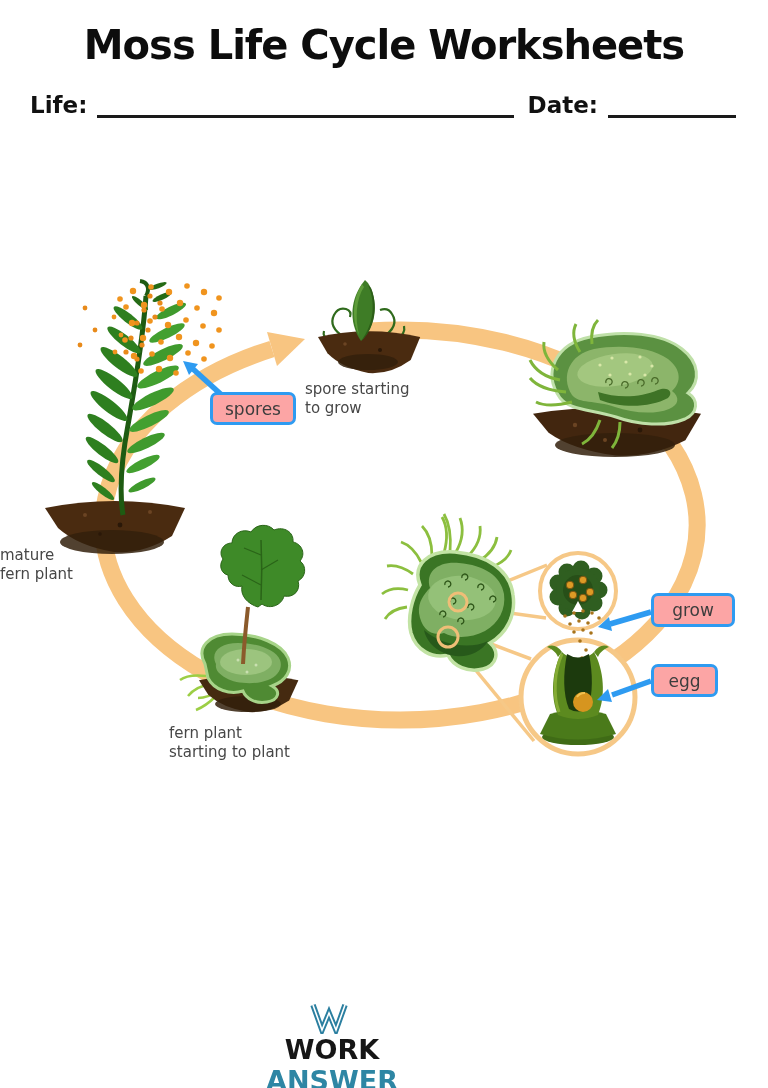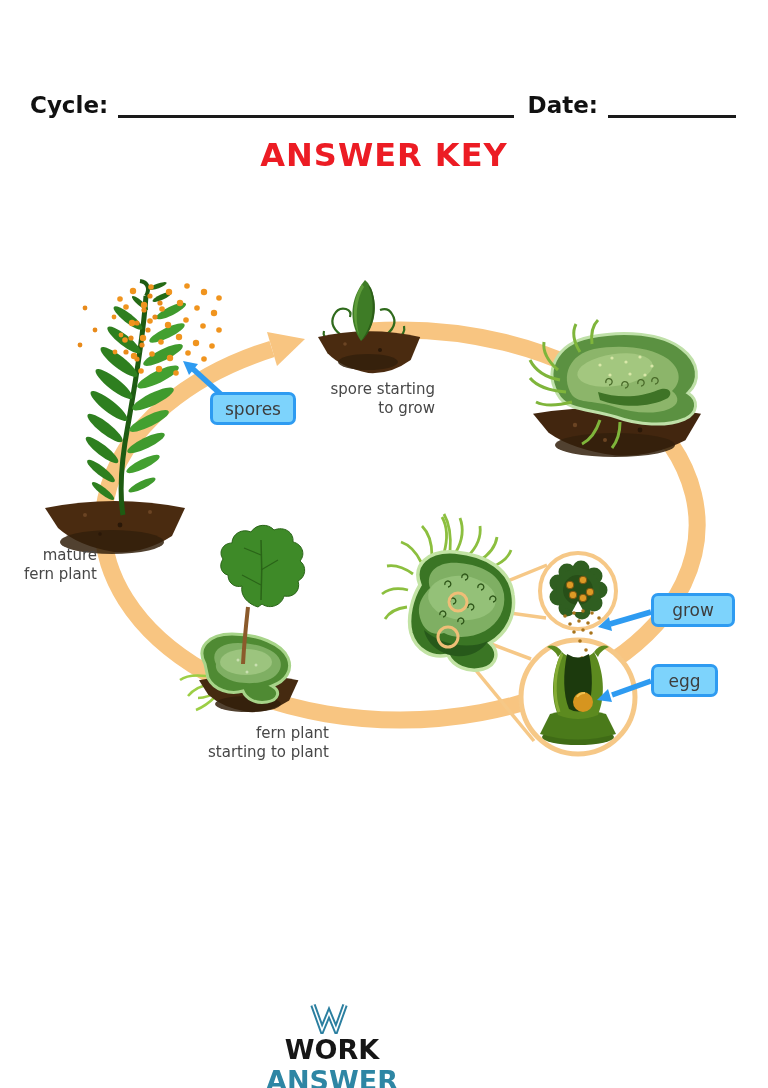--- a/index.html
+++ b/index.html
@@ -8,44 +8,44 @@
   .title{position:absolute;left:0;top:22px;width:768px;text-align:center;margin:0;
          font-size:40px;font-weight:bold;letter-spacing:-1px;color:#0d0d0d;}
   .name-row{position:absolute;left:30px;top:92px;width:706px;display:flex;align-items:flex-end;}
   .name-row .lbl{font-size:23px;font-weight:bold;color:#111;white-space:nowrap;line-height:26px;}
   .name-row .line{border-bottom:3px solid #1a1a1a;height:22px;}
   .name-row .line.long{flex:1;margin:0 14px 0 10px;}
   .name-row .line.short{width:128px;margin-left:10px;}
   .answer-key{position:absolute;left:0;top:136px;width:768px;text-align:center;
               font-size:32px;font-weight:bold;letter-spacing:1px;color:#EC1C24;}
   svg.diagram{position:absolute;left:0;top:0;width:768px;height:1088px;}
-  .plabel{position:absolute;background:#7dd3fc;border:3px solid #2E9BF1;border-radius:7px;
+  .plabel{position:absolute;background:#fca5a5;border:3px solid #2E9BF1;border-radius:7px;
           display:flex;align-items:center;justify-content:center;
           font-size:17px;color:#3d3d3d;box-sizing:border-box;}
-  .caption{position:absolute;text-align:right;font-size:15px;line-height:19px;color:#474747;}
+  .caption{position:absolute;text-align:left;font-size:15px;line-height:19px;color:#474747;}
   .footer{position:absolute;left:0;top:1002px;width:664px;display:flex;align-items:center;
           justify-content:center;flex-direction:column;}
   .footer .wicon{margin-right:7px;}
   .footer .lw{font-size:27px;font-weight:bold;color:#161616;letter-spacing:0;}
   .footer .ls{font-size:27px;font-weight:bold;color:#2E86A4;}
 </style>
 </head>
 <body>
 
 <div class="page">
 
+  <h1 class="title">Moss Life Cycle Worksheets</h1>
 
   <div class="name-row">
-    <span class="lbl">Cycle:</span>
+    <span class="lbl">Life:</span>
     <span class="line long"></span>
     <span class="lbl">Date:</span>
     <span class="line short"></span>
   </div>
 
-  <div class="answer-key">ANSWER KEY</div>
 
   <svg class="diagram" viewBox="0 0 768 1088">
     <defs>
       <path id="soil" d="M0 6 Q70 -8 140 6 L127 34 Q99 52 69 50 Q33 44 13 26 Z"></path>
       <ellipse id="lf" rx="23" ry="6"></ellipse>
     </defs>
 
     <g>
       <path d="M 369 331 A 297 195 0 1 1 272 349" fill="none" stroke="#F8C581" stroke-width="17"></path>
       <polygon points="305,339 277,366 267,332" fill="#F8C581"></polygon>

